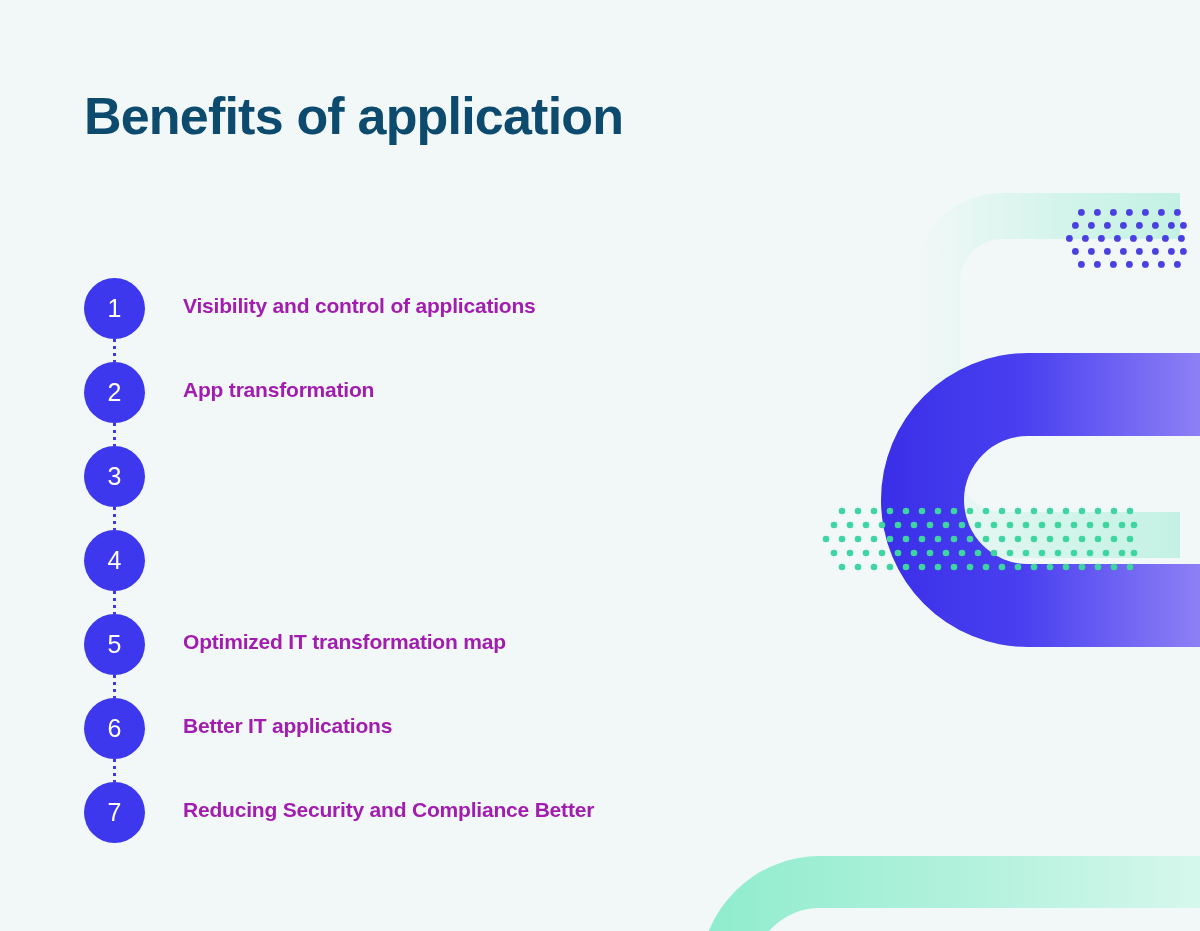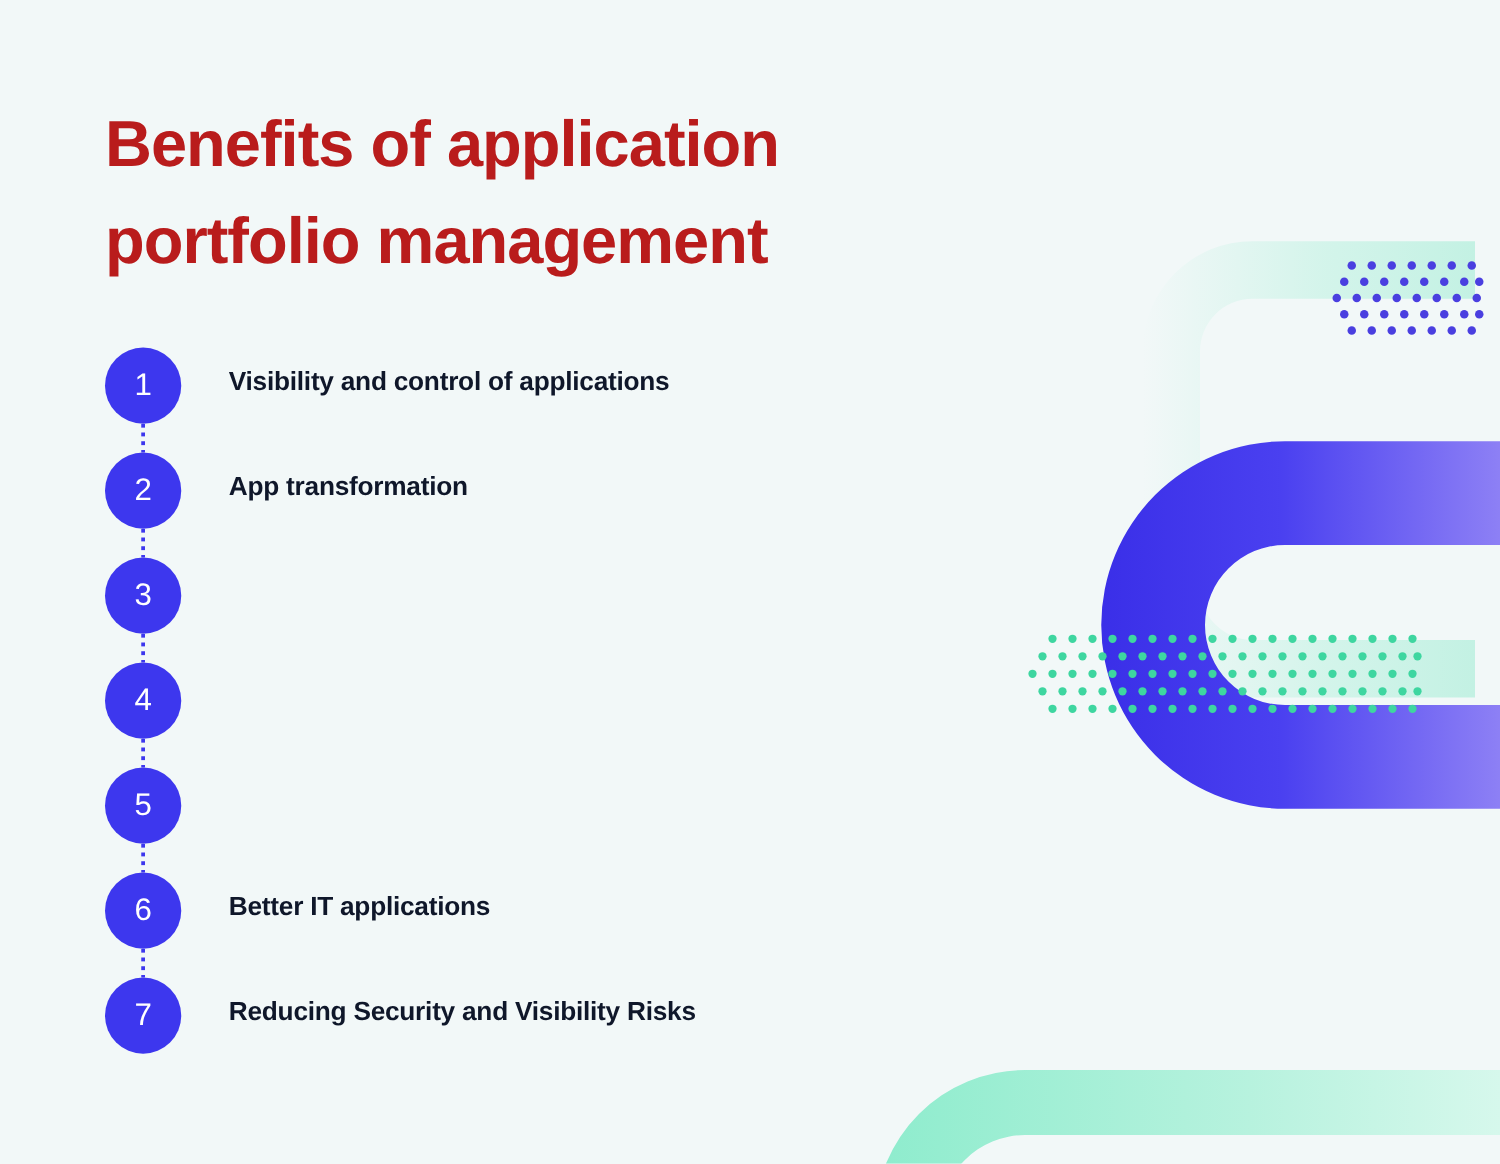--- a/index.html
+++ b/index.html
@@ -43,21 +43,21 @@
   .page-title {
     position: absolute;
     left: 84px;
     top: 78px;
     width: 640px;
     margin: 0;
     font-size: 52px;
     line-height: 1.48;
     font-weight: 700;
     letter-spacing: -0.8px;
-    color: #b91c1c;
+    color: #0c4a6e;
     font-family: "Liberation Sans", sans-serif;
   }
 
   .benefit-list {
     position: absolute;
     left: 84px;
     top: 278px;
     width: 760px;
     list-style: none;
     margin: 0;
@@ -108,21 +108,21 @@
   }
   .benefit-item:last-child .connector { display: none; }
 
   .benefit-label {
     flex: 1 1 auto;
     margin-left: 38px;
     padding-top: 16px;
     font-size: 21px;
     font-weight: 700;
     letter-spacing: -0.2px;
-    color: #0f172a;
+    color: #a21caf;
     white-space: nowrap;
     font-family: "Liberation Sans", sans-serif;
   }
 </style>
 </head>
 <body>
 
 <div id="canvas">
 
   <svg class="decor" viewBox="0 0 1200 931" width="1200" height="931" xmlns="http://www.w3.org/2000/svg" aria-hidden="true">
@@ -366,21 +366,21 @@
             <circle cx="288" cy="0" r="3.3" fill="#3ed6a0"></circle>
           </g>
         </g>
       </g>
 
     </g>
   </svg>
 
   <div class="content">
 
-    <h1 class="page-title"><span>Benefits of application</span><br><span>portfolio management</span></h1>
+    <h1 class="page-title"><span>Benefits of application</span><br></h1>
 
     <ul class="benefit-list">
 
       <li class="benefit-item">
         <span class="connector"></span>
         <span class="benefit-number">1</span>
         <span class="benefit-label">Visibility and control of applications</span>
       </li>
 
       <li class="benefit-item">
@@ -395,30 +395,31 @@
       </li>
 
       <li class="benefit-item">
         <span class="connector"></span>
         <span class="benefit-number">4</span>
       </li>
 
       <li class="benefit-item">
         <span class="connector"></span>
         <span class="benefit-number">5</span>
+        <span class="benefit-label">Optimized IT transformation map</span>
       </li>
 
       <li class="benefit-item">
         <span class="connector"></span>
         <span class="benefit-number">6</span>
         <span class="benefit-label">Better IT applications</span>
       </li>
 
       <li class="benefit-item">
 
         <span class="benefit-number">7</span>
-        <span class="benefit-label">Reducing Security and Visibility Risks</span>
+        <span class="benefit-label">Reducing Security and Compliance Better</span>
       </li>
 
     </ul>
   </div>
 
 </div>
 
 </body></html>

